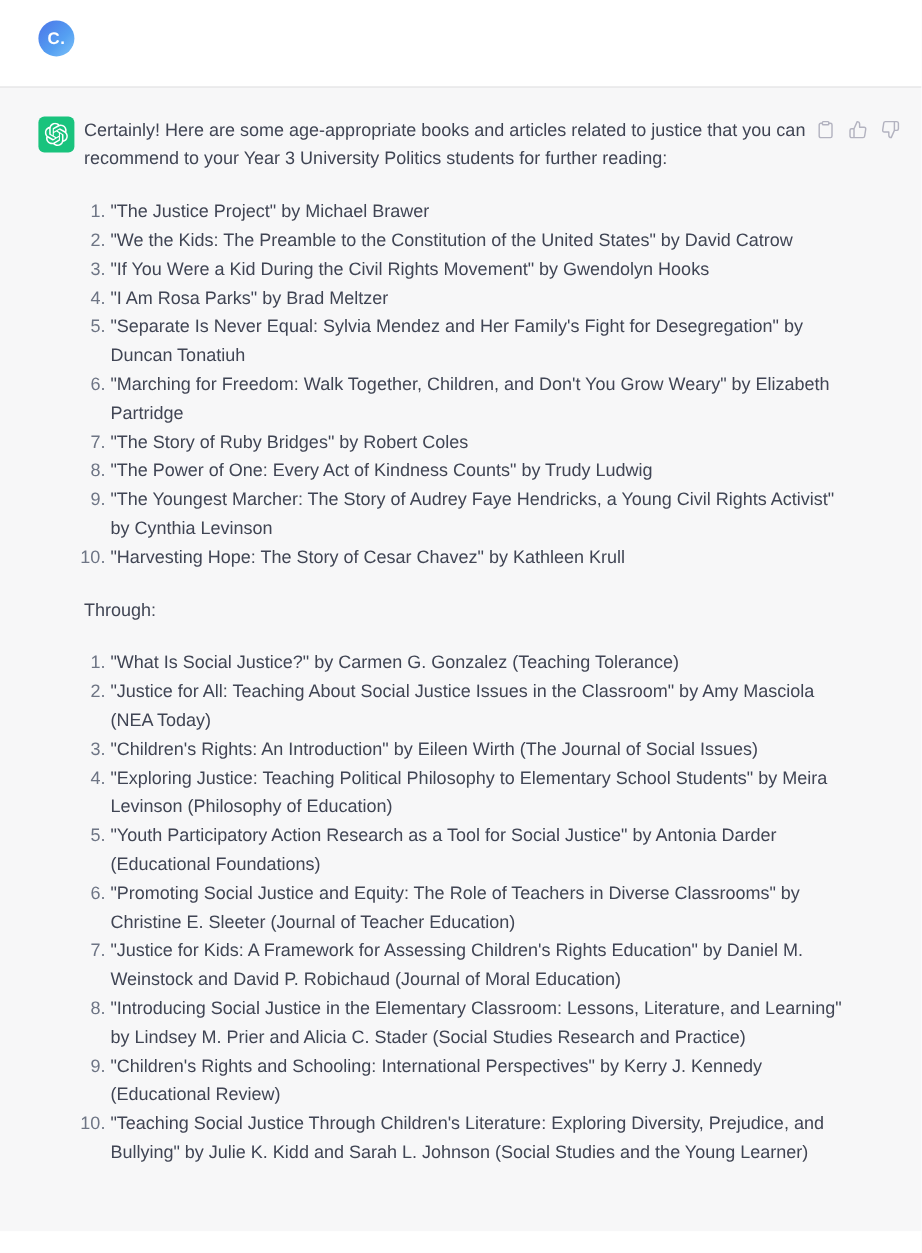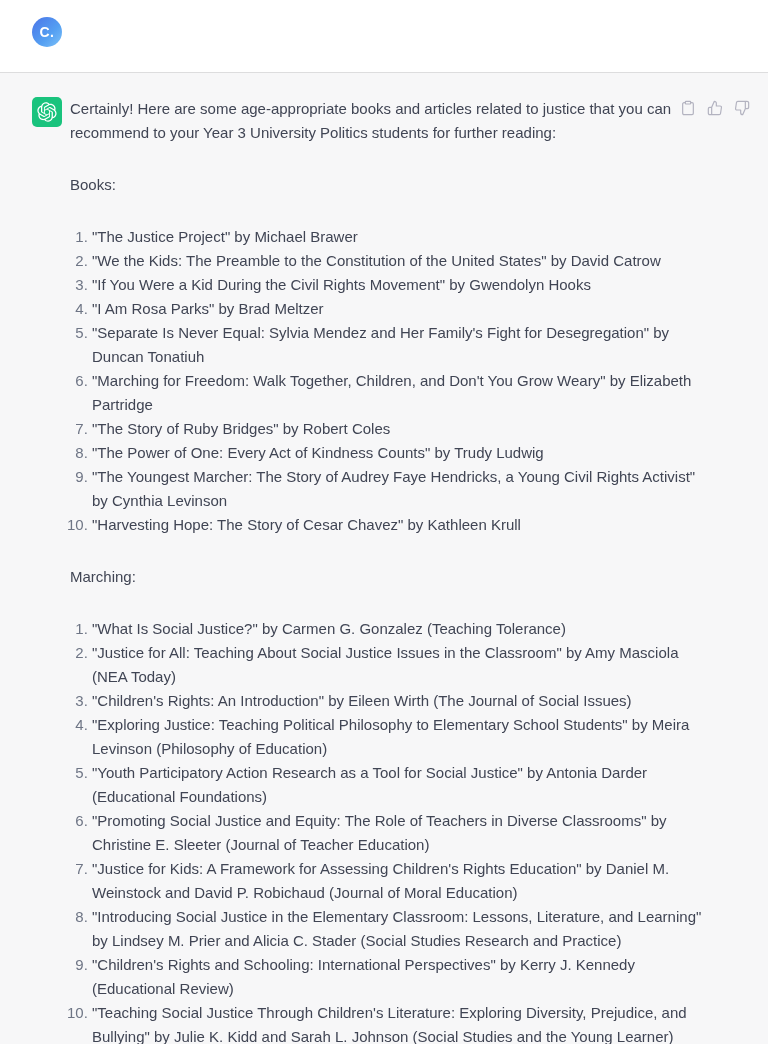--- a/index.html
+++ b/index.html
@@ -46,21 +46,21 @@
     letter-spacing: 0.5px;
   }
   .avatar.bot-avatar {
     border-radius: 5px;
     background: var(--assistant-green, #19c37d);
   }
   .avatar.bot-avatar svg { width: 20px; height: 20px; fill: #ffffff; }
   .content {
     max-width: 640px;
   }
-  .content p { margin: 28px 0; }
+  .content p { margin: 12px 0; }
   .content p:first-child { margin-top: 0; }
   .content ol {
     margin: 20px 0;
     padding-left: 22px;
   }
   .content ol li { padding-left: 0; }
   .content ol li::marker { color: #6e7585; }
   .actions {
     position: absolute;
     top: 27px;
@@ -103,34 +103,33 @@
     <div class="avatar bot-avatar">
       <span style="line-height:0;">
         <svg viewBox="0 0 41 41" xmlns="http://www.w3.org/2000/svg">
             <path d="M37.5324 16.8707C37.9808 15.5241 38.1363 14.0974 37.9886 12.6859C37.8409 11.2744 37.3934 9.91076 36.676 8.68622C35.6126 6.83404 33.9882 5.3676 32.0373 4.4985C30.0864 3.62941 27.9098 3.40259 25.8215 3.85078C24.8796 2.7893 23.7219 1.94125 22.4257 1.36341C21.1295 0.785575 19.7249 0.491269 18.3058 0.500197C16.1708 0.495044 14.0893 1.16803 12.3614 2.42214C10.6335 3.67624 9.34853 5.44666 8.6917 7.47815C7.30085 7.76286 5.98686 8.3414 4.8377 9.17505C3.68854 10.0087 2.73073 11.0782 2.02839 12.312C0.956464 14.1591 0.498905 16.2988 0.721698 18.4228C0.944492 20.5467 1.83612 22.5449 3.268 24.1293C2.81966 25.4759 2.66413 26.9026 2.81182 28.3141C2.95951 29.7256 3.40701 31.0892 4.12437 32.3138C5.18791 34.1659 6.81234 35.6322 8.76321 36.5013C10.7141 37.3704 12.8907 37.5973 14.9789 37.1492C15.9208 38.2107 17.0786 39.0587 18.3747 39.6366C19.6709 40.2144 21.0755 40.5087 22.4946 40.4998C24.6307 40.5054 26.7133 39.8321 28.4418 38.5772C30.1704 37.3223 31.4556 35.5506 32.1119 33.5179C33.5027 33.2332 34.8167 32.6547 35.9659 31.821C37.115 30.9874 38.0728 29.9178 38.7752 28.684C39.8458 26.8371 40.3023 24.6979 40.0789 22.5748C39.8556 20.4517 38.9639 18.4544 37.5324 16.8707ZM22.4978 37.8849C20.7443 37.8874 19.0459 37.2733 17.6994 36.1501C17.7601 36.117 17.8666 36.0586 17.936 36.0161L25.9004 31.4156C26.1003 31.3019 26.2663 31.137 26.3813 30.9378C26.4964 30.7386 26.5563 30.5124 26.5549 30.2825V19.0542L29.9213 20.998C29.9389 21.0068 29.9541 21.0198 29.9656 21.0359C29.977 21.052 29.9842 21.0707 29.9867 21.0902V30.3889C29.9842 32.375 29.1946 34.2791 27.7909 35.6841C26.3872 37.0892 24.4838 37.8806 22.4978 37.8849ZM6.39227 31.0064C5.51397 29.4888 5.19742 27.7107 5.49804 25.9832C5.55718 26.0187 5.66048 26.0818 5.73461 26.1244L13.699 30.7248C13.8975 30.8408 14.1233 30.902 14.3532 30.902C14.583 30.902 14.8088 30.8408 15.0073 30.7248L24.731 25.1103V28.9979C24.7321 29.0177 24.7283 29.0376 24.7199 29.0556C24.7115 29.0736 24.6988 29.0893 24.6829 29.1012L16.6317 33.7497C14.9096 34.7416 12.8643 35.0097 10.9447 34.4954C9.02506 33.9811 7.38785 32.7263 6.39227 31.0064ZM4.29707 13.6194C5.17156 12.0998 6.55279 10.9364 8.19885 10.3327C8.19885 10.4013 8.19491 10.5228 8.19491 10.6071V19.808C8.19351 20.0378 8.25334 20.2638 8.36823 20.4629C8.48312 20.6619 8.64893 20.8267 8.84863 20.9404L18.5723 26.5542L15.206 28.4979C15.1894 28.5089 15.1703 28.5155 15.1505 28.5173C15.1307 28.5191 15.1107 28.516 15.0924 28.5082L7.04046 23.8557C5.32135 22.8601 4.06716 21.2235 3.55289 19.3046C3.03862 17.3858 3.30624 15.3413 4.29707 13.6194ZM31.955 20.0556L22.2312 14.4411L25.5976 12.4981C25.6142 12.4872 25.6333 12.4805 25.6531 12.4787C25.6729 12.4769 25.6928 12.4801 25.7111 12.4879L33.7631 17.1364C34.9967 17.849 36.0017 18.8982 36.6606 20.1613C37.3194 21.4244 37.6047 22.849 37.483 24.2684C37.3613 25.6878 36.8376 27.0432 35.9733 28.1712C35.1091 29.2993 33.9403 30.1536 32.6047 30.6344C32.6047 30.5658 32.6047 30.4436 32.6047 30.3593V21.1584C32.6066 20.929 32.5474 20.7032 32.4332 20.5042C32.319 20.3052 32.154 20.1404 31.955 20.0556ZM35.3055 15.0128C35.2464 14.9765 35.1431 14.9142 35.069 14.8717L27.1045 10.2712C26.906 10.1554 26.6803 10.0943 26.4504 10.0943C26.2206 10.0943 25.9948 10.1554 25.7963 10.2712L16.0726 15.8858V11.9982C16.0715 11.9783 16.0753 11.9585 16.0837 11.9405C16.0921 11.9225 16.1048 11.9068 16.1207 11.8949L24.1719 7.25025C25.4053 6.53903 26.8158 6.19376 28.2383 6.25482C29.6608 6.31589 31.0364 6.78077 32.2044 7.59508C33.3723 8.40939 34.2842 9.53945 34.8334 10.8531C35.3826 12.1667 35.5464 13.6095 35.3055 15.0128ZM14.2424 21.9419L10.8752 19.9981C10.8576 19.9893 10.8423 19.9763 10.8309 19.9602C10.8195 19.9441 10.8122 19.9254 10.8098 19.9058V10.6071C10.8107 9.18295 11.2173 7.78848 11.9819 6.58696C12.7466 5.38544 13.8377 4.42659 15.1275 3.82264C16.4173 3.21869 17.8524 2.99464 19.2649 3.1767C20.6775 3.35876 22.0089 3.93941 23.1034 4.85067C23.0427 4.88379 22.937 4.94215 22.8668 4.98473L14.9024 9.58517C14.7025 9.69878 14.5366 9.86356 14.4215 10.0626C14.3065 10.2616 14.2466 10.4877 14.2479 10.7175L14.2424 21.9419ZM16.071 17.9991L20.4018 15.4978L24.7325 17.9975V22.9985L20.4018 25.4983L16.071 22.9985V17.9991Z"></path>
           </svg>
       </span>
     </div>
 
     <div class="content">
       <p>Certainly! Here are some age-appropriate books and articles related to justice that you can recommend to your Year 3 University Politics students for further reading:</p>
-      <p>Books:</p>
       <ol>
           <li>"The Justice Project" by Michael Brawer</li>
           <li>"We the Kids: The Preamble to the Constitution of the United States" by David Catrow</li>
           <li>"If You Were a Kid During the Civil Rights Movement" by Gwendolyn Hooks</li>
           <li>"I Am Rosa Parks" by Brad Meltzer</li>
           <li>"Separate Is Never Equal: Sylvia Mendez and Her Family's Fight for Desegregation" by Duncan Tonatiuh</li>
           <li>"Marching for Freedom: Walk Together, Children, and Don't You Grow Weary" by Elizabeth Partridge</li>
           <li>"The Story of Ruby Bridges" by Robert Coles</li>
           <li>"The Power of One: Every Act of Kindness Counts" by Trudy Ludwig</li>
           <li>"The Youngest Marcher: The Story of Audrey Faye Hendricks, a Young Civil Rights Activist" by Cynthia Levinson</li>
           <li>"Harvesting Hope: The Story of Cesar Chavez" by Kathleen Krull</li>
         </ol>
-      <p>Marching:</p>
+      <p>Through:</p>
       <ol>
           <li>"What Is Social Justice?" by Carmen G. Gonzalez (Teaching Tolerance)</li>
           <li>"Justice for All: Teaching About Social Justice Issues in the Classroom" by Amy Masciola (NEA Today)</li>
           <li>"Children's Rights: An Introduction" by Eileen Wirth (The Journal of Social Issues)</li>
           <li>"Exploring Justice: Teaching Political Philosophy to Elementary School Students" by Meira Levinson (Philosophy of Education)</li>
           <li>"Youth Participatory Action Research as a Tool for Social Justice" by Antonia Darder (Educational Foundations)</li>
           <li>"Promoting Social Justice and Equity: The Role of Teachers in Diverse Classrooms" by Christine E. Sleeter (Journal of Teacher Education)</li>
           <li>"Justice for Kids: A Framework for Assessing Children's Rights Education" by Daniel M. Weinstock and David P. Robichaud (Journal of Moral Education)</li>
           <li>"Introducing Social Justice in the Elementary Classroom: Lessons, Literature, and Learning" by Lindsey M. Prier and Alicia C. Stader (Social Studies Research and Practice)</li>
           <li>"Children's Rights and Schooling: International Perspectives" by Kerry J. Kennedy (Educational Review)</li>

